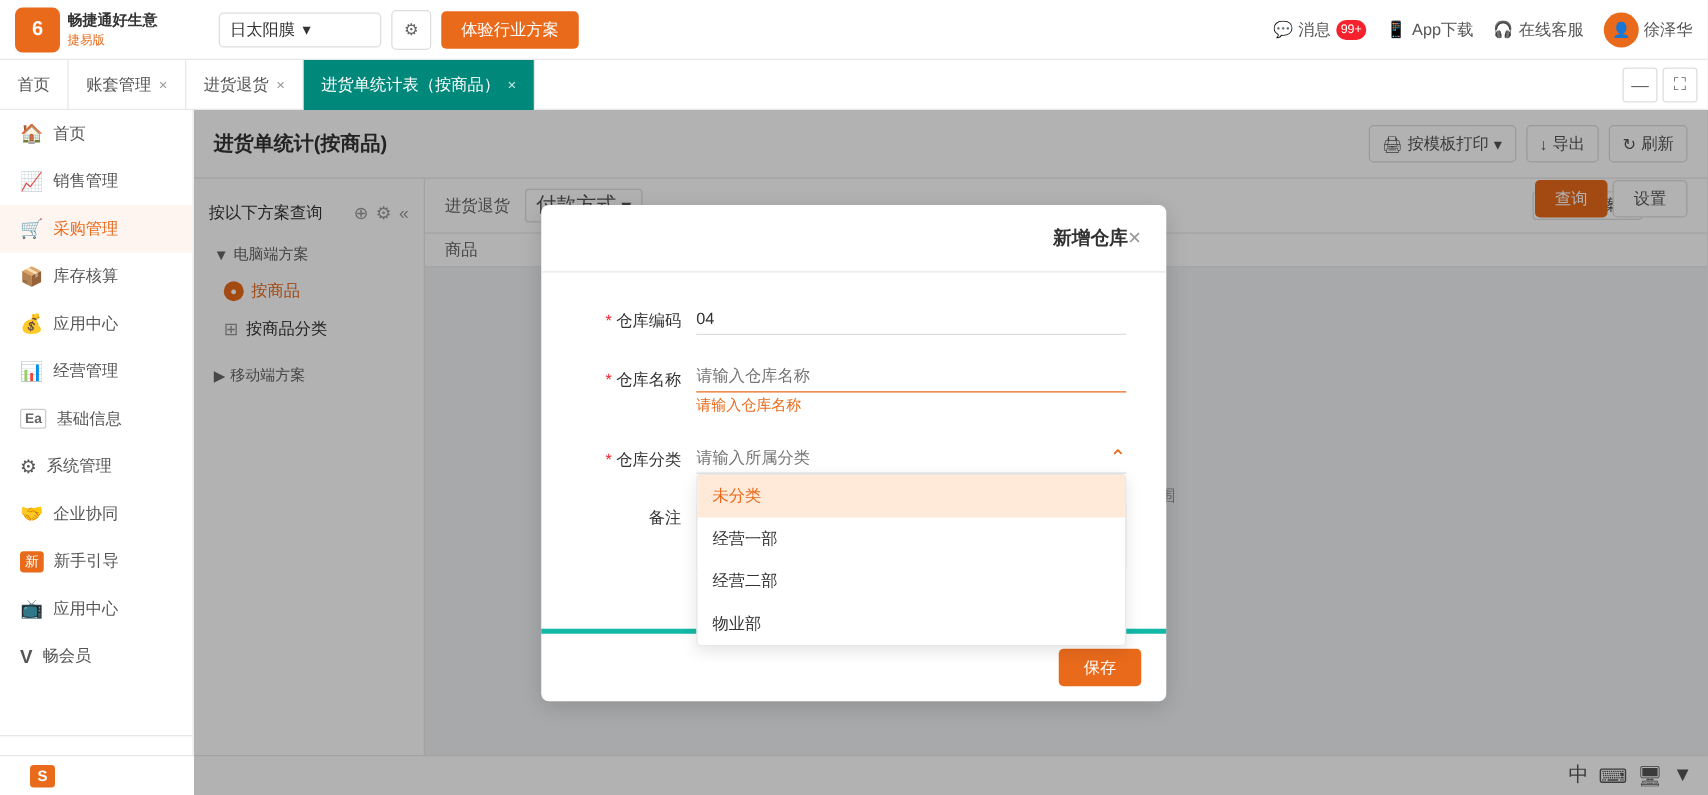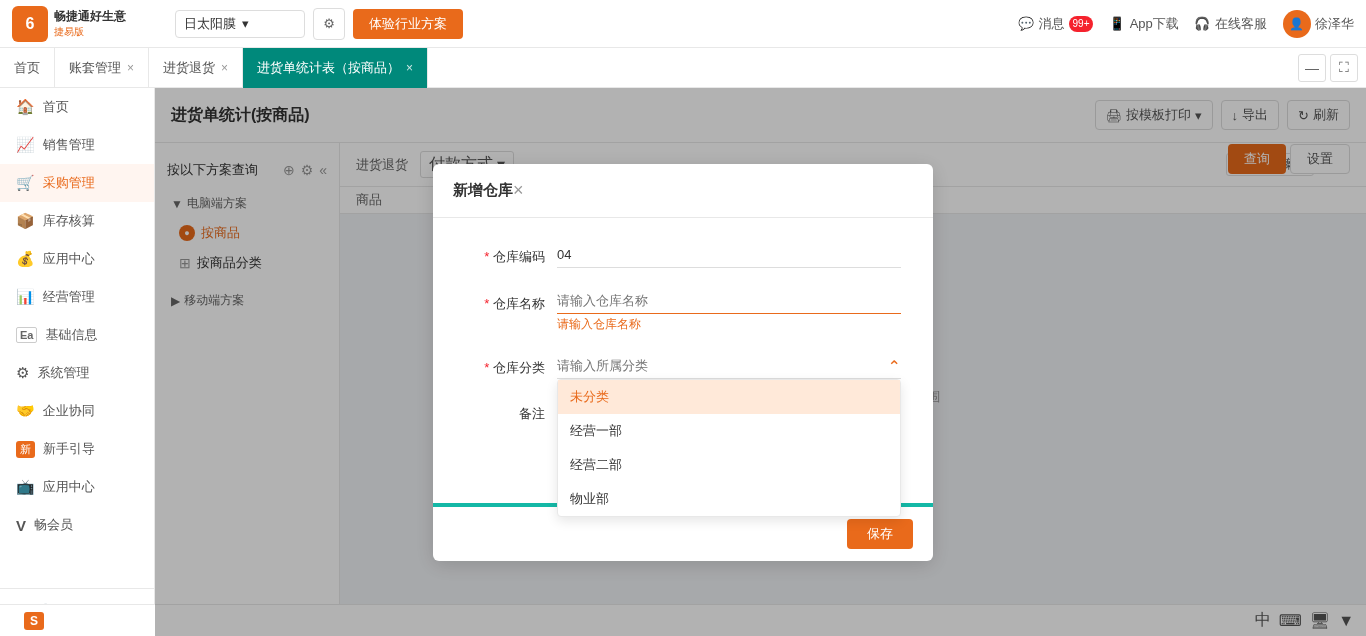--- a/index.html
+++ b/index.html
@@ -229,21 +229,21 @@
       background: #fff;
       border-radius: 6px;
       width: 500px;
       box-shadow: 0 4px 20px rgba(0,0,0,0.15);
       overflow: visible;
       position: relative;
     }
     .modal-header {
       padding: 16px 20px;
       border-bottom: 1px solid #e8e8e8;
-      display: flex; align-items: center; justify-content: flex-start;
+      display: flex; align-items: center; justify-content: flex-end;
     }
     .modal-title { font-size: 15px; font-weight: 600; color: #333; }
     .modal-close { cursor: pointer; color: #999; font-size: 18px; }
 
     .modal-body {
       padding: 24px 32px;
     }
 
     .form-row {
       display: flex; align-items: flex-start;

